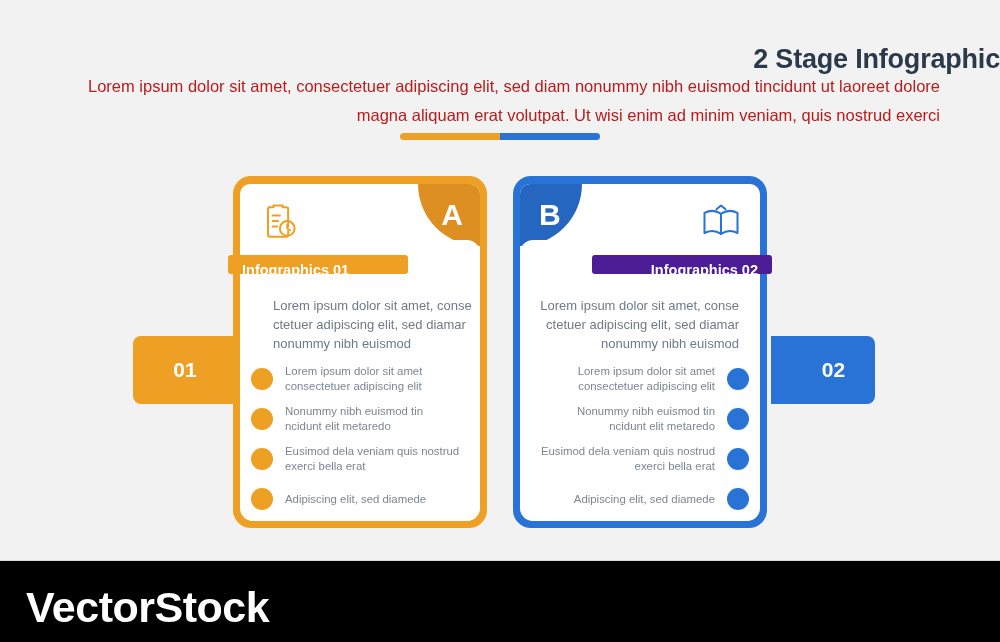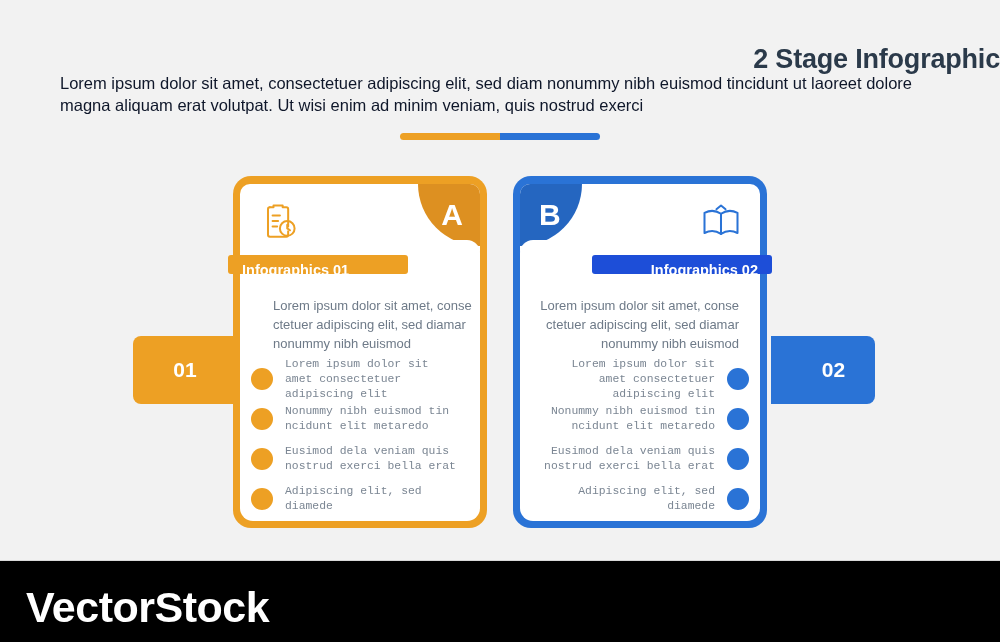--- a/index.html
+++ b/index.html
@@ -17,22 +17,22 @@
   
   .title {
     position: absolute; top: 44px; left: 0; width: 1000px;
     text-align: right;
     font-size: 27px; font-weight: bold; color: #2b3a4a;
     letter-spacing: -0.2px;
   }
   .subtitle {
     position: absolute; top: 72px; left: 50%; transform: translateX(-50%);
     width: 880px;
-    text-align: left;
-    font-size: 16.5px; line-height: 22px; color: #0f172a;
+    text-align: right;
+    font-size: 16.5px; line-height: 29px; color: #b91c1c;
   }
   .divider {
     position: absolute; top: 133px; left: 50%; transform: translateX(-50%);
     width: 200px; height: 7px; display: flex;
   }
   .divider .d-left { width: 50%; height: 100%; background: #eda024; border-radius: 4px 0 0 4px; }
   .divider .d-right { width: 50%; height: 100%; background: #2a73d6; border-radius: 0 4px 4px 0; }
 
   
   .panel {
@@ -90,37 +90,36 @@
   .tag {
     position: absolute;
     top: 79px;
     height: 19px;
     line-height: 30px;
     color: #ffffff;
     font-size: 14.5px; font-weight: bold;
     padding: 0 14px;
   }
   .panel-a .tag { left: -5px; background: #eda024; border-radius: 3px; text-align: left; width: 180px; }
-  .panel-b .tag { right: -5px; background: #1d4ed8; border-radius: 3px; text-align: right; width: 180px; }
+  .panel-b .tag { right: -5px; background: #4c1d95; border-radius: 3px; text-align: right; width: 180px; }
 
   .desc {
     position: absolute;
     top: 120px;
     width: 210px;
     font-size: 13px; line-height: 19px; color: #6e7a88; margin-left: 12px;
   }
   .panel-a .desc { left: 28px; text-align: left; }
   .panel-b .desc { right: 28px; text-align: right; }
 
   
   .list {
     position: absolute;
     top: 184px;
     width: 228px;
-    font-family: Liberation Mono, monospace;
   }
   .panel-a .list { left: 18px; }
   .panel-b .list { right: 18px; }
 
   .list-item {
     display: flex;
     align-items: center;
     height: 38px;
     margin-bottom: 2px;
   }

